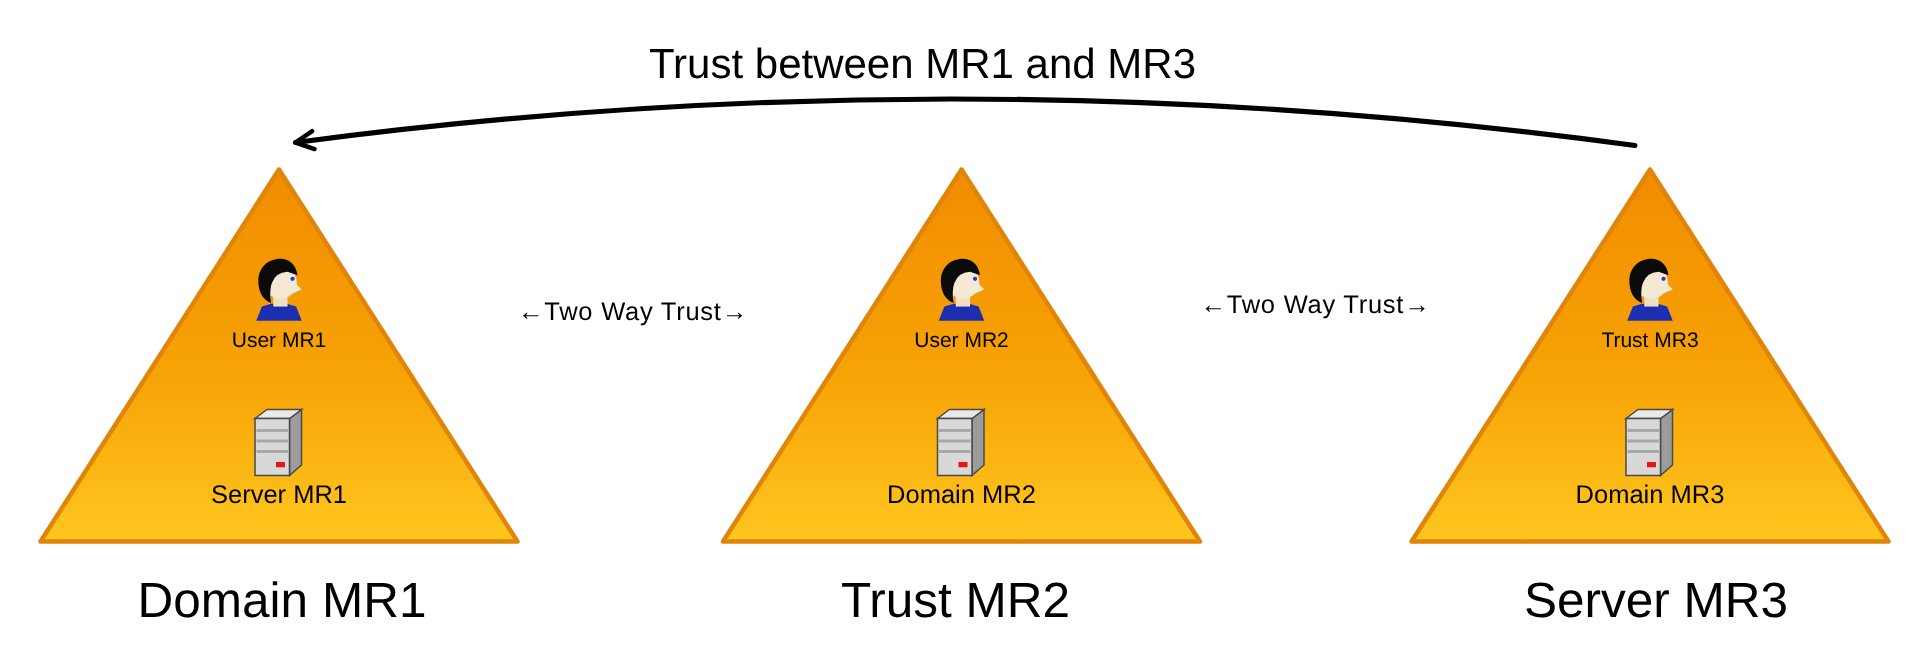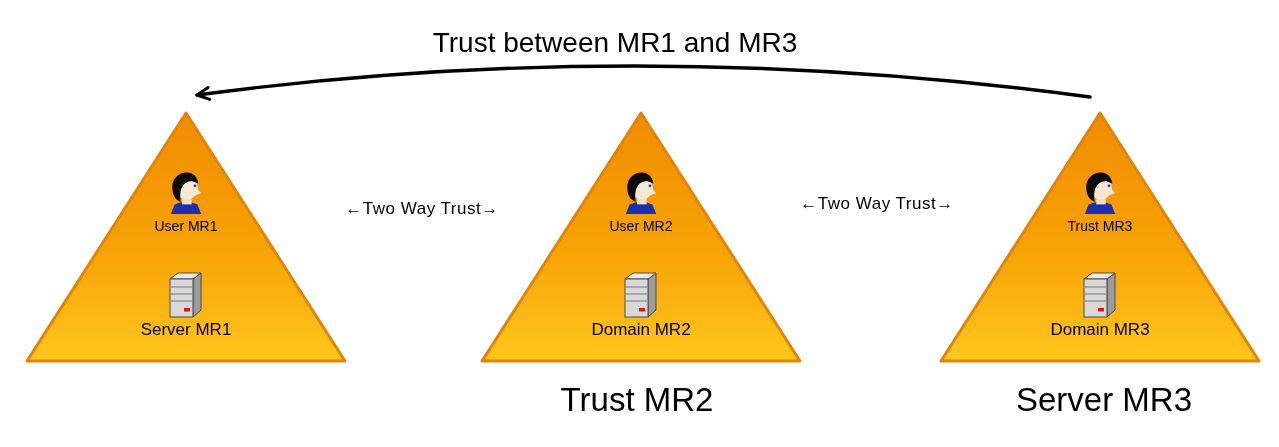--- a/index.html
+++ b/index.html
@@ -144,16 +144,17 @@
       <polygon points="3,8 11,2 34,2 26,8" fill="#E9E9E9" stroke="#4A4A4A" stroke-width="1"></polygon>
       <rect x="3" y="8" width="23" height="38" fill="#D8D8D8" stroke="#4A4A4A" stroke-width="1"></rect>
       <rect x="4" y="15" width="21" height="2" fill="#A8A8A8"></rect>
       <rect x="4" y="22" width="21" height="2" fill="#A8A8A8"></rect>
       <rect x="4" y="29" width="21" height="2" fill="#A8A8A8"></rect>
       <rect x="17" y="37" width="6" height="3.5" fill="#E51515"></rect>
     </svg>
     <div class="centered server-label">Domain MR3</div>
   </div>
 
+  <div class="domain-name d1">Domain MR1</div>
   <div class="domain-name d2">Trust MR2</div>
   <div class="domain-name d3">Server MR3</div>
 
 </div>
 
 </body></html>

